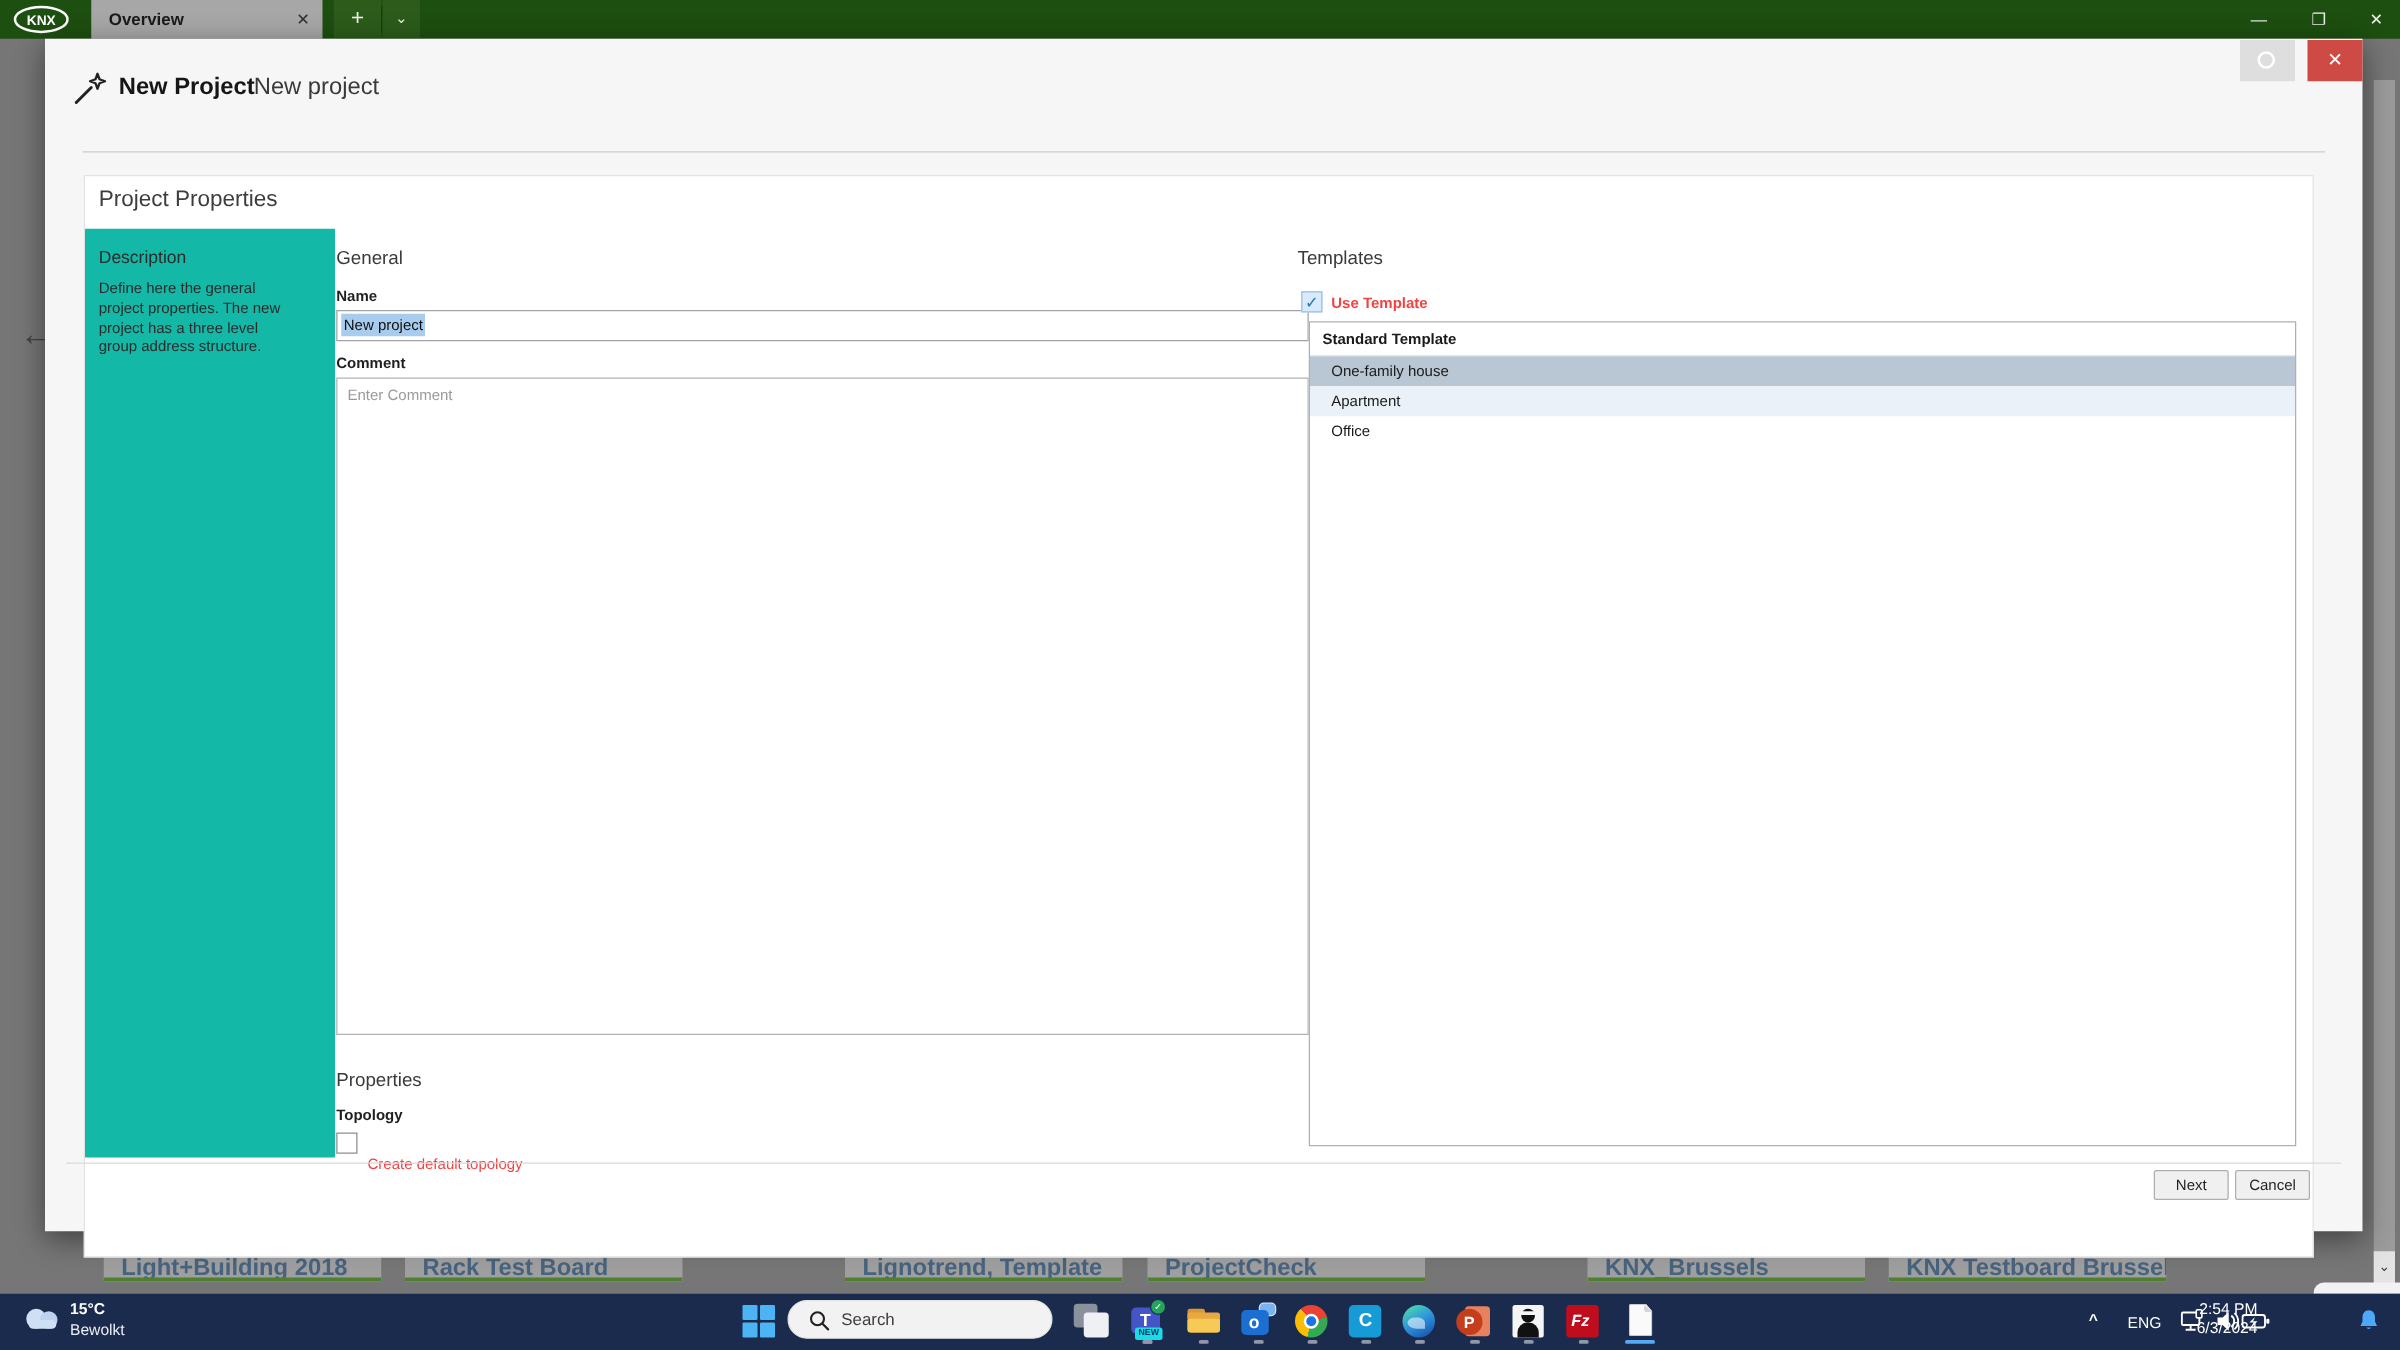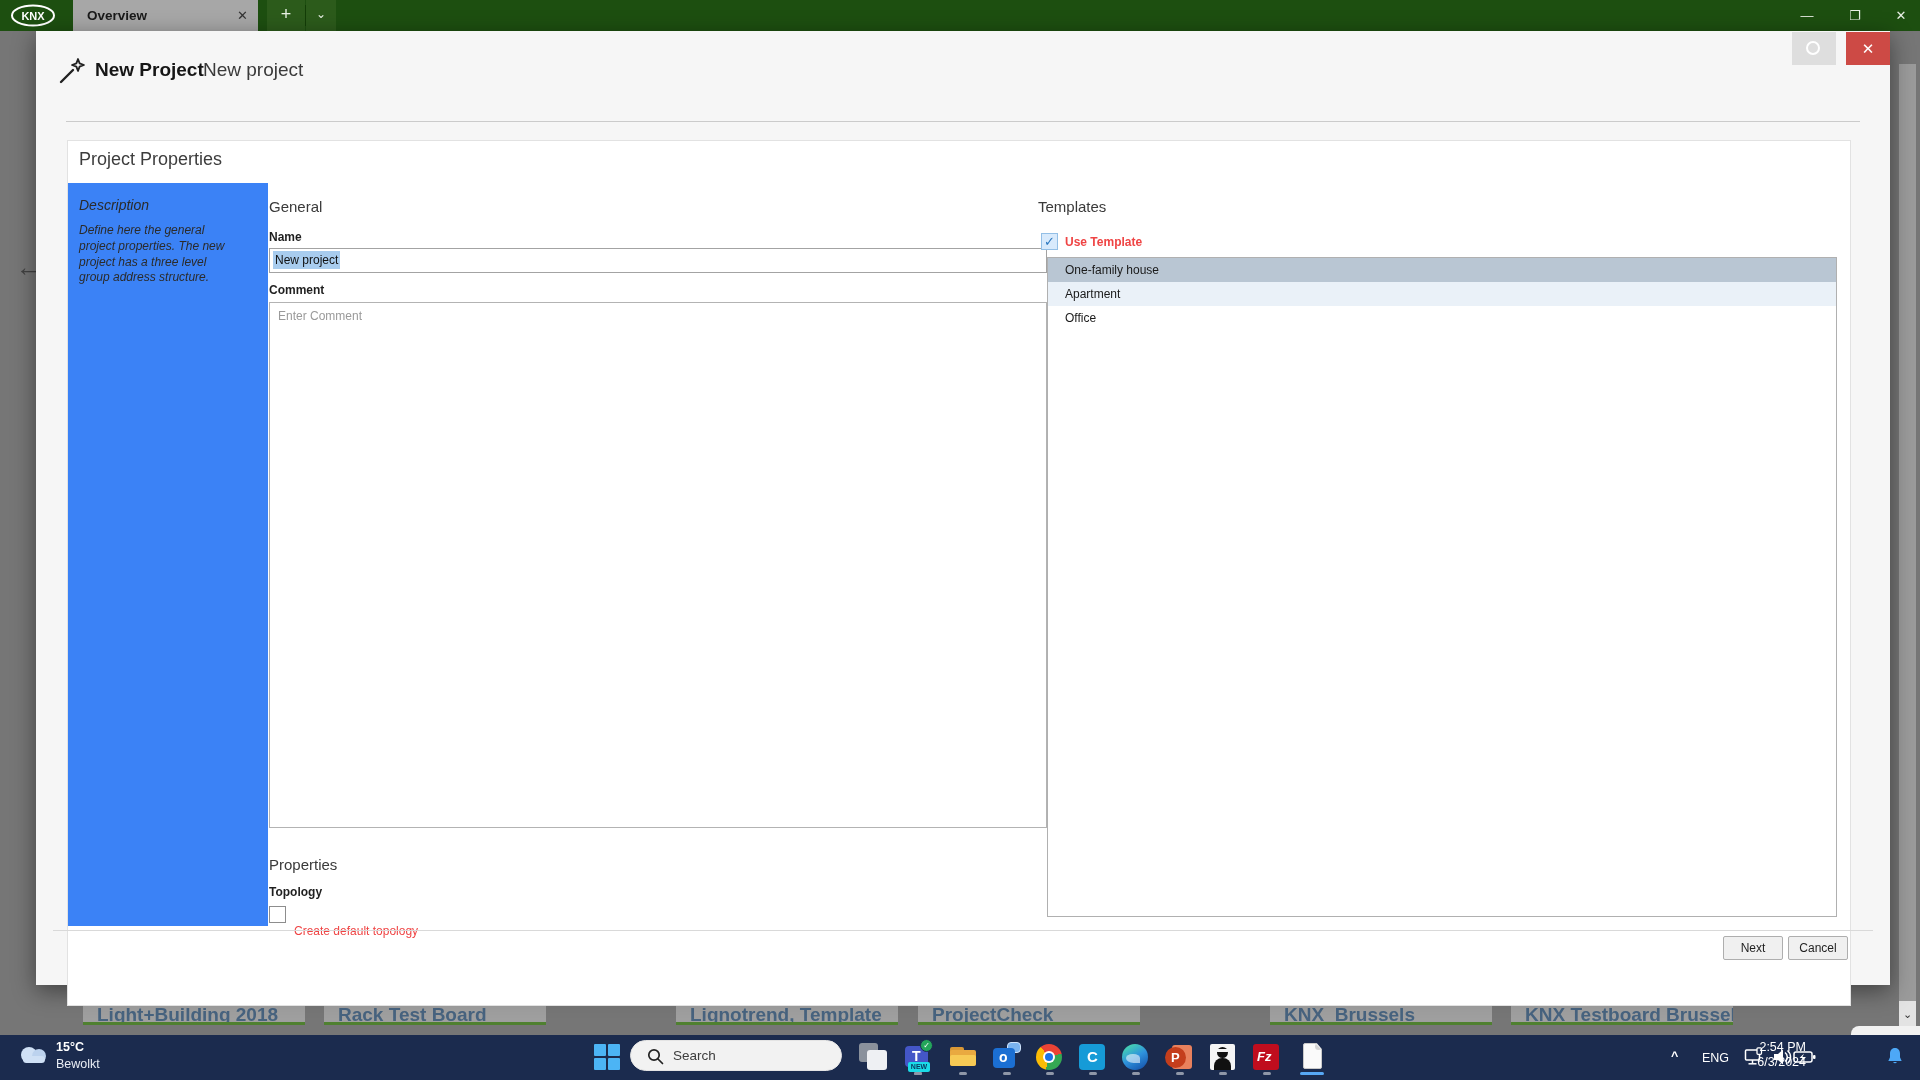--- a/index.html
+++ b/index.html
@@ -29,21 +29,21 @@
   
   .dialog { position:absolute; left:36px; top:31px; width:1854px; height:954px; background:#f6f6f6; box-shadow:0 6px 22px rgba(0,0,0,.45); }
   .dlg-title { position:absolute; left:59px; top:24px; font-size:19px; font-weight:700; color:#161616; line-height:30px; }
   .dlg-subtitle { position:absolute; left:167px; top:24px; font-size:19px; font-weight:400; color:#3a3a3a; line-height:30px; }
   .help-btn { position:absolute; left:1756px; top:1px; width:44px; height:33px; background:#dedede; }
   .help-circle { position:absolute; left:14px; top:9px; width:14px; height:14px; border:2px solid #fff; border-radius:50%; }
   .close-btn { position:absolute; left:1810px; top:1px; width:44px; height:33px; background:#cd4a45; color:#fff; font-size:15px; text-align:center; line-height:33px; }
   .dlg-sep { position:absolute; left:30px; top:90px; width:1794px; height:1px; background:#cbcbcb; }
   .card { position:absolute; left:31px; top:109px; width:1784px; height:866px; background:#ffffff; border:1px solid #e2e2e2; }
   .card-heading { position:absolute; left:11px; top:8px; font-size:18px; font-weight:300; color:#3d3d3d; }
-  .desc-col { position:absolute; left:0; top:42px; width:200px; height:743px; background:#3b82f6;font-style:italic; }
+  .desc-col { position:absolute; left:0; top:42px; width:200px; height:743px; background:#14b8a6; }
   .desc-heading { position:absolute; left:11px; top:14px; font-size:14px; color:#2b2b2b; }
   .desc-body { position:absolute; left:11px; top:40px; width:160px; font-size:12px; line-height:1.32; color:#2b2b2b; }
   .sec-heading { position:absolute; font-size:15px; color:#3a3a3a; }
   .fld-label { position:absolute; font-size:12px; font-weight:700; color:#1f1f1f; }
   .name-input { position:absolute; left:201px; top:107px; width:778px; height:25px; background:#fff; border:1px solid #a3a3a3; line-height:23px; font-size:12px; color:#111; }
   .name-sel { background:#a8ccee; padding:2px 2px; margin-left:3px; }
   .comment-box { position:absolute; left:201px; top:161px; width:778px; height:526px; background:#fff; border:1px solid #b3b3b3; }
   .placeholder { position:absolute; left:8px; top:6px; font-size:12px; color:#9a9a9a; }
   .cb { position:absolute; width:17px; height:17px; border:1px solid #8d8d8d; background:#fff; }
   .cb.checked { background:#d8eafc; border-color:#93bfe6; color:#2c78c0; font-size:13px; font-weight:700; text-align:center; line-height:16px; }
@@ -169,20 +169,21 @@
       <div class="sec-heading" style="left:201px;top:715px;">Properties</div>
       <div class="fld-label" style="left:201px;top:744px;">Topology</div>
       <div class="cb" style="left:201px;top:765px;"></div>
       <div class="cb-label" style="left:226px;top:783px;">Create default topology</div>
 
       <div class="sec-heading" style="left:970px;top:57px;">Templates</div>
       <div class="cb checked" style="left:973px;top:92px;">✓</div>
       <div class="cb-label" style="left:997px;top:94px;font-weight:700;">Use Template</div>
 
       <div class="tpl-list">
+        <div class="tpl-header">Standard Template</div>
         <div class="tpl-row sel">One-family house</div>
         <div class="tpl-row alt">Apartment</div>
         <div class="tpl-row">Office</div>
       </div>
     </div>
 
     <div class="foot-sep"></div>
     <div class="btn" style="left:1687px;">Next</div>
     <div class="btn" style="left:1752px;">Cancel</div>
   </div>

